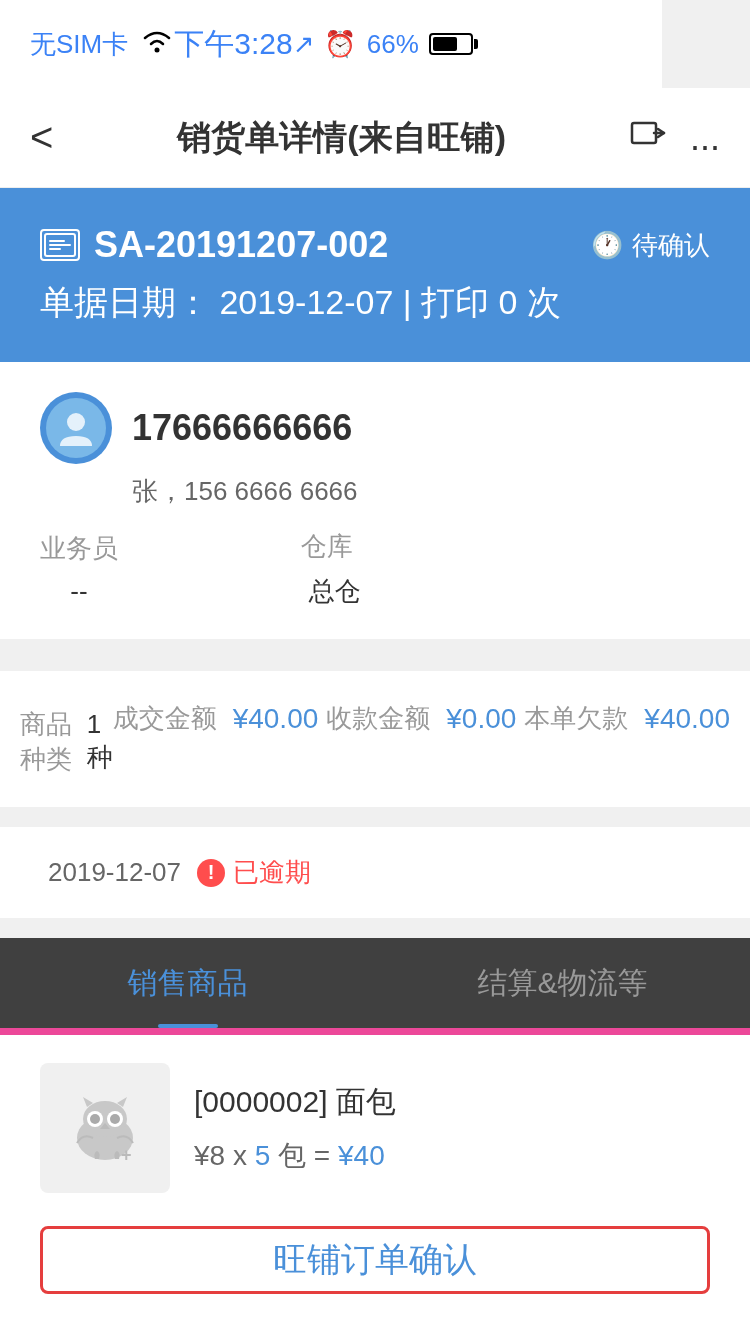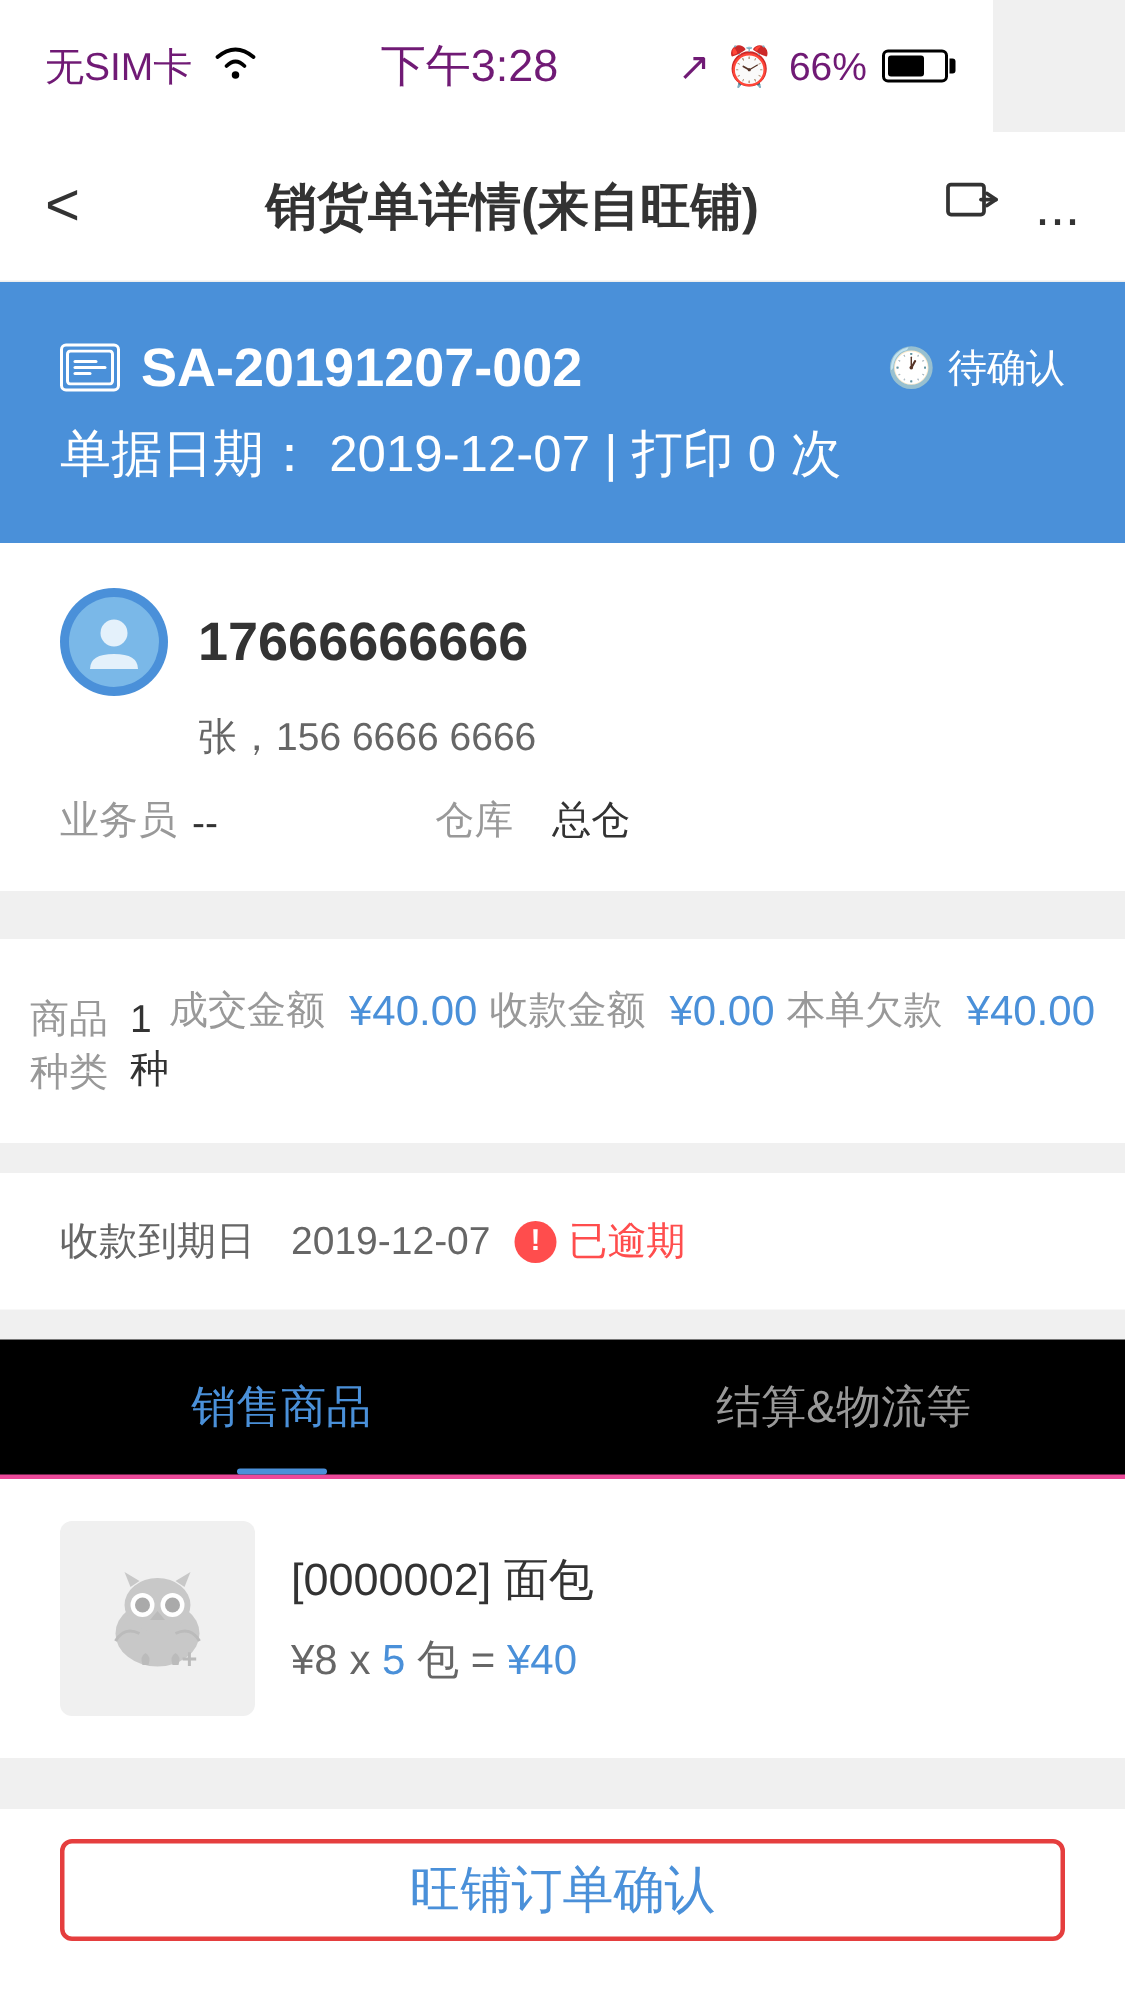--- a/index.html
+++ b/index.html
@@ -13,24 +13,23 @@
       color: #333;
     }
 
     
     .status-bar {
       width: 662px;
       height: 88px;
       background: #fff;
       display: flex;
       align-items: center;
-      justify-content: space-between;
       padding: 0 30px;
       font-size: 26px;
-      color: #701a75;
+      color: #3b82f6;
     }
     .status-left { display: flex; align-items: center; gap: 12px; }
     .status-center { font-size: 30px; font-weight: 500; }
     .status-right { display: flex; align-items: center; gap: 10px; font-size: 26px; }
     .battery-icon {
       width: 44px; height: 22px;
       border: 2px solid #000;
       border-radius: 4px;
       position: relative;
       display: inline-flex;
@@ -164,22 +163,23 @@
     }
     .customer-meta {
       display: flex;
       align-items: center;
       font-size: 26px;
       color: #666;
       margin-left: 0;
     }
     .meta-item {
       display: flex;
-      align-items: flex-end;
+      align-items: center;
       gap: 10px;
+      flex-direction: column;
     }
     .meta-label { color: #999; }
     .meta-value { color: #333; }
 
     
     .summary-section {
       background: #fff;
       padding: 30px 20px;
       margin-bottom: 20px;
       display: flex;
@@ -236,23 +236,23 @@
       display: flex;
       align-items: center;
       justify-content: center;
       color: #fff;
       font-size: 20px;
       font-weight: bold;
     }
 
     
     .tabs-section {
-      background: #000000;
-      display: flex;
-      border-bottom: 3px solid #ec4899;
+      background: #404040;
+      display: flex;
+      border-bottom: 7px solid #ec4899;
     }
     .tab-item {
       flex: 1;
       height: 90px;
       display: flex;
       flex-direction: column;
       align-items: center;
       justify-content: center;
       font-size: 30px;
       color: #999;
@@ -453,21 +453,20 @@
       <span class="amount-zero">¥0.00</span>
     </div>
     <div class="summary-row">
       <span class="summary-row-label">本单欠款</span>
       <span class="amount-owed">¥40.00</span>
     </div>
   </div>
 </div>
 
 <div class="due-section">
-  <span>收款到期日</span>
   <span style="margin-left:8px;">2019-12-07</span>
   <div class="overdue-badge">
     <div class="overdue-dot">!</div>
     <span>已逾期</span>
   </div>
 </div>
 
 <div class="tabs-section">
   <div class="tab-item active">
     <span>销售商品</span>

